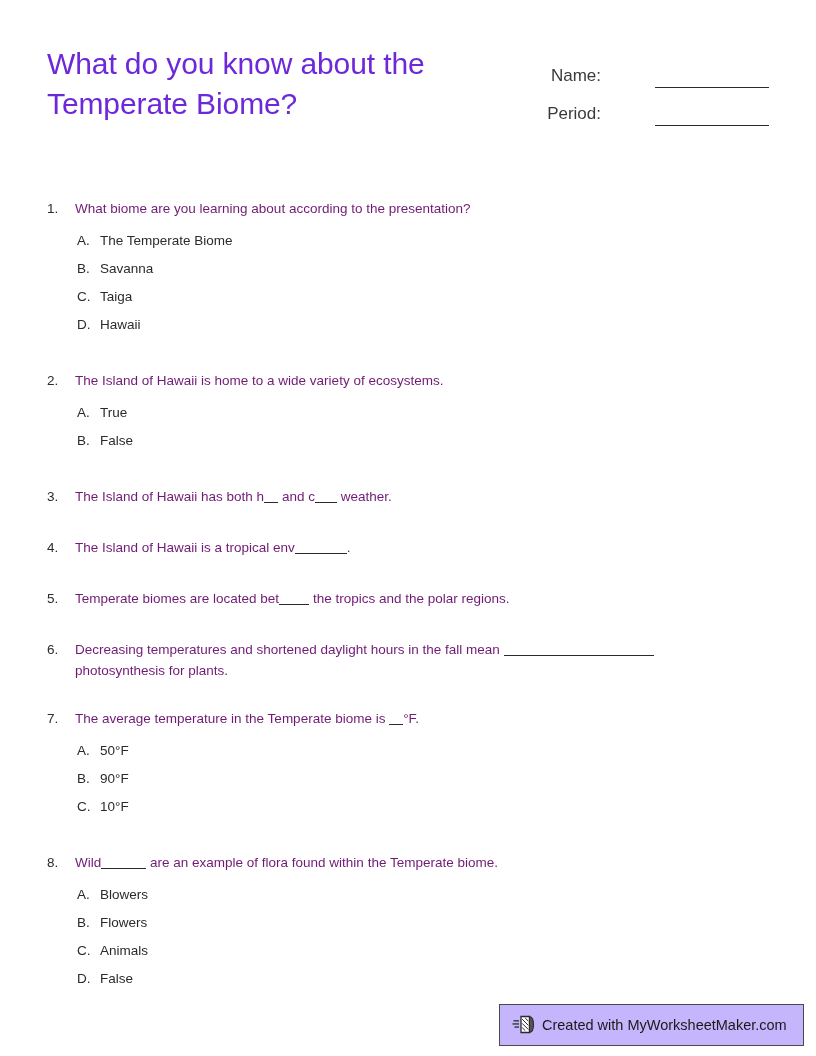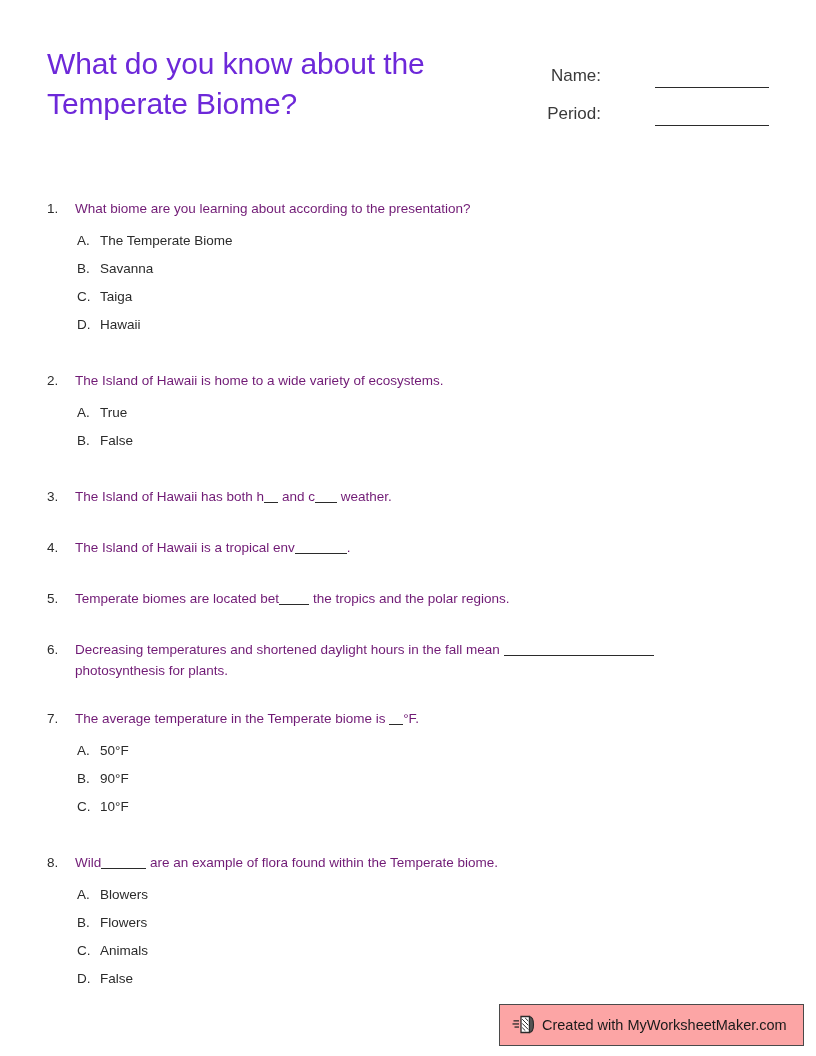--- a/index.html
+++ b/index.html
@@ -135,21 +135,21 @@
   .spacer-lg { height: 30px; }
 
   
   .footer-badge {
     position: absolute;
     left: 499px;
     top: 1004px;
     width: 305px;
     height: 42px;
     border: 1px solid #4a4a4a;
-    background: #fca5a5;
+    background: #c4b5fd;
     display: flex;
     align-items: center;
     padding-left: 12px;
     box-sizing: border-box;
   }
   .badge-icon {
     width: 24px;
     height: 24px;
     flex: 0 0 24px;
     margin-right: 6px;

